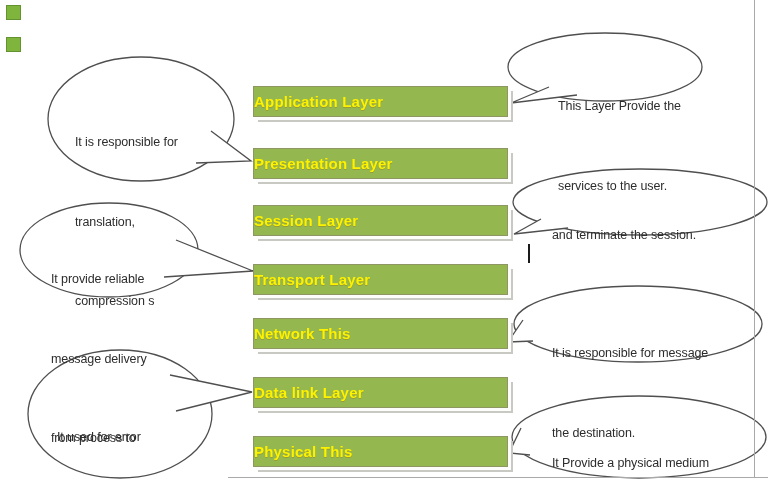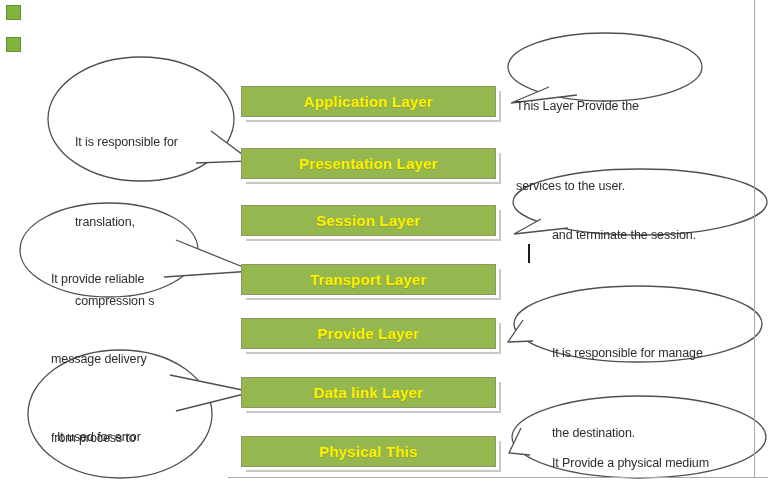--- a/index.html
+++ b/index.html
@@ -7,24 +7,24 @@
     position:relative;width:768px;height:500px;background:#ffffff;
     font-family:"Liberation Sans", sans-serif;overflow:hidden;
   }
   
   .callouts{position:absolute;left:0;top:0;z-index:1;}
   .callouts ellipse,.callouts path{
     fill:#ffffff;stroke:#4f4f4f;stroke-width:1.3px;
   }
   
   .layer-box{
-    position:absolute;left:241px;width:253px;height:29px;z-index:2;
+    position:absolute;left:253px;width:253px;height:29px;z-index:2;
     background:#95b750;border:1px solid #8e9663;
     box-shadow:3px 3px 0 0 #fdfdfb, 5px 5px 0 0 #c9c9c4;
-    display:flex;align-items:center;justify-content:center;
+    display:flex;align-items:center;justify-content:flex-start;
   }
   .layer-box span{
     color:#fdf200;font-weight:bold;font-size:15px;letter-spacing:.2px;
     text-shadow:0 1px 0 rgba(150,110,0,.35);
   }
   
   .bt{
     position:absolute;z-index:3;font-size:12.5px;color:#2d2d2d;
     line-height:26.5px;white-space:pre;letter-spacing:-0.1px;
   }
@@ -89,30 +89,30 @@
   <div class="layer-box" style="top:148px">
       <span>Presentation Layer</span>
     </div>
   <div class="layer-box" style="top:205px">
       <span>Session Layer</span>
     </div>
   <div class="layer-box" style="top:264px">
       <span>Transport Layer</span>
     </div>
   <div class="layer-box" style="top:318px">
-      <span>Provide Layer</span>
+      <span>Network This</span>
     </div>
   <div class="layer-box" style="top:377px">
       <span>Data link Layer</span>
     </div>
   <div class="layer-box" style="top:436px">
       <span>Physical This</span>
     </div>
 
-  <div class="bt" style="left:516px;top:40px">
+  <div class="bt" style="left:558px;top:40px">
     <div>This Layer Provide the</div>
     <div>services to the user.</div>
   </div>
 
   <div class="bt" style="left:75px;top:76px">
     <div>It is responsible for</div>
     <div>translation,</div>
     <div>compression s</div>
   </div>
 
@@ -120,21 +120,21 @@
     <div>and terminate the session.</div>
   </div>
 
   <div class="bt" style="left:51px;top:213px">
     <div>It provide reliable</div>
     <div>message delivery</div>
     <div>from process to</div>
   </div>
 
   <div class="bt" style="left:552px;top:287px">
-    <div>It is responsible for manage</div>
+    <div>It is responsible for message</div>
     <div>the destination.</div>
   </div>
 
   <div class="bt" style="left:57px;top:371px">
     <div>It used for error</div>
     
     
   </div>
 
   <div class="bt" style="left:552px;top:397px">

